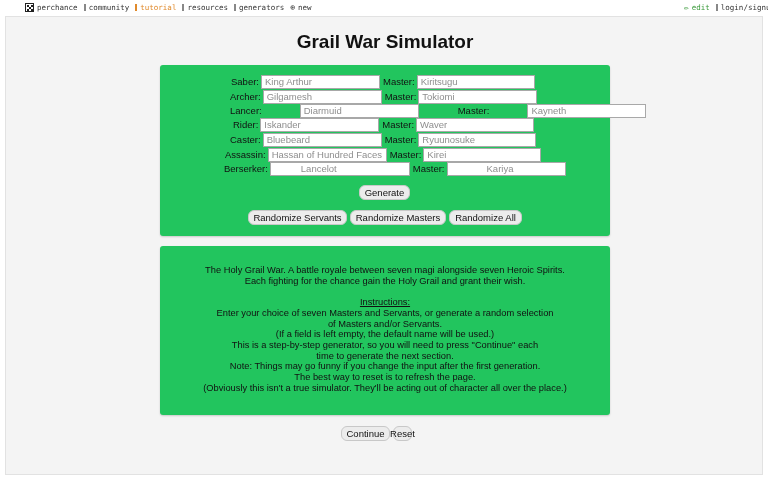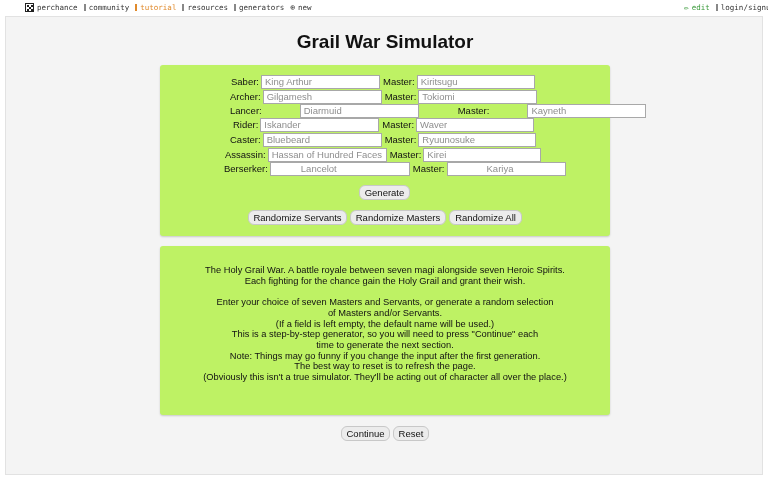--- a/index.html
+++ b/index.html
@@ -19,21 +19,21 @@
     .dice::before { left: 1px; top: 1px; box-shadow: 4px 0 0 #222, 2px 2px 0 #222, 0 4px 0 #222, 4px 4px 0 #222; }
     .dice::after { display: none; }
     .bar-ico { display: inline-block; width: 2px; height: 7px; border: 1px solid #888; }
     .bar-ico.orange { border-color: #e08a2c; }
 
     
     .frame { position: absolute; left: 5px; top: 16px; width: 758px; height: 459px; background: #f4f4f4; border: 1px solid #e2e2e2; }
 
     .title { position: absolute; left: 0; width: 758px; top: 14px; text-align: center; font-size: 19px; font-weight: bold; color: #111; }
 
-    .card { position: absolute; background: #bef264; border-radius: 3px; box-shadow: 0 1px 2px rgba(0,0,0,0.18); }
+    .card { position: absolute; background: #22c55e; border-radius: 3px; box-shadow: 0 1px 2px rgba(0,0,0,0.18); }
     .card1 { left: 154px; top: 48px; width: 450px; height: 171px; }
     .card2 { left: 154px; top: 229px; width: 450px; height: 169px; }
 
     .row { position: absolute; height: 15px; display: flex; align-items: center; white-space: nowrap; font-size: 9.5px; }
     .row .lbl { color: #111; }
     .fld { height: 14px; border: 1px solid #a8a8a8; background: #fff; font-family: "Liberation Sans", sans-serif; font-size: 9.5px; color: #888; padding: 0 3px; margin-left: 2px; outline: none; }
     .fld::placeholder { color: #8e8e8e; }
 
     .btn { position: absolute; height: 15px; background: #ececec; border: 1px solid #c8c8c8; border-radius: 6px; font-family: "Liberation Sans", sans-serif; font-size: 9.5px; color: #111; display: flex; align-items: center; justify-content: center; cursor: pointer; }
 
@@ -143,26 +143,27 @@
     <div class="btn" style="left:88px; top:145px; width:99px;">Randomize Servants</div>
     <div class="btn" style="left:190px; top:145px; width:96px;">Randomize Masters</div>
     <div class="btn" style="left:289px; top:145px; width:73px;">Randomize All</div>
   </div>
 
   <div class="card card2">
     <div class="desc">
       <p>The Holy Grail War. A battle royale between seven magi alongside seven Heroic Spirits.</p>
       <p>Each fighting for the chance gain the Holy Grail and grant their wish.</p>
       <div class="gap"></div>
+      <p class="u">Instructions:</p>
       <p>Enter your choice of seven Masters and Servants, or generate a random selection</p>
       <p>of Masters and/or Servants.</p>
       <p>(If a field is left empty, the default name will be used.)</p>
       <p>This is a step-by-step generator, so you will need to press "Continue" each</p>
       <p>time to generate the next section.</p>
       <p>Note: Things may go funny if you change the input after the first generation.</p>
       <p>The best way to reset is to refresh the page.</p>
       <p>(Obviously this isn't a true simulator. They'll be acting out of character all over the place.)</p>
     </div>
   </div>
 
   <div class="btn" style="left:335px; top:409px; width:49px;">Continue</div>
-  <div class="btn" style="left:387px; top:409px; width:36px;">Reset</div>
+  <div class="btn" style="left:387px; top:409px; width:19px;">Reset</div>
 </div>
 
 </body></html>

